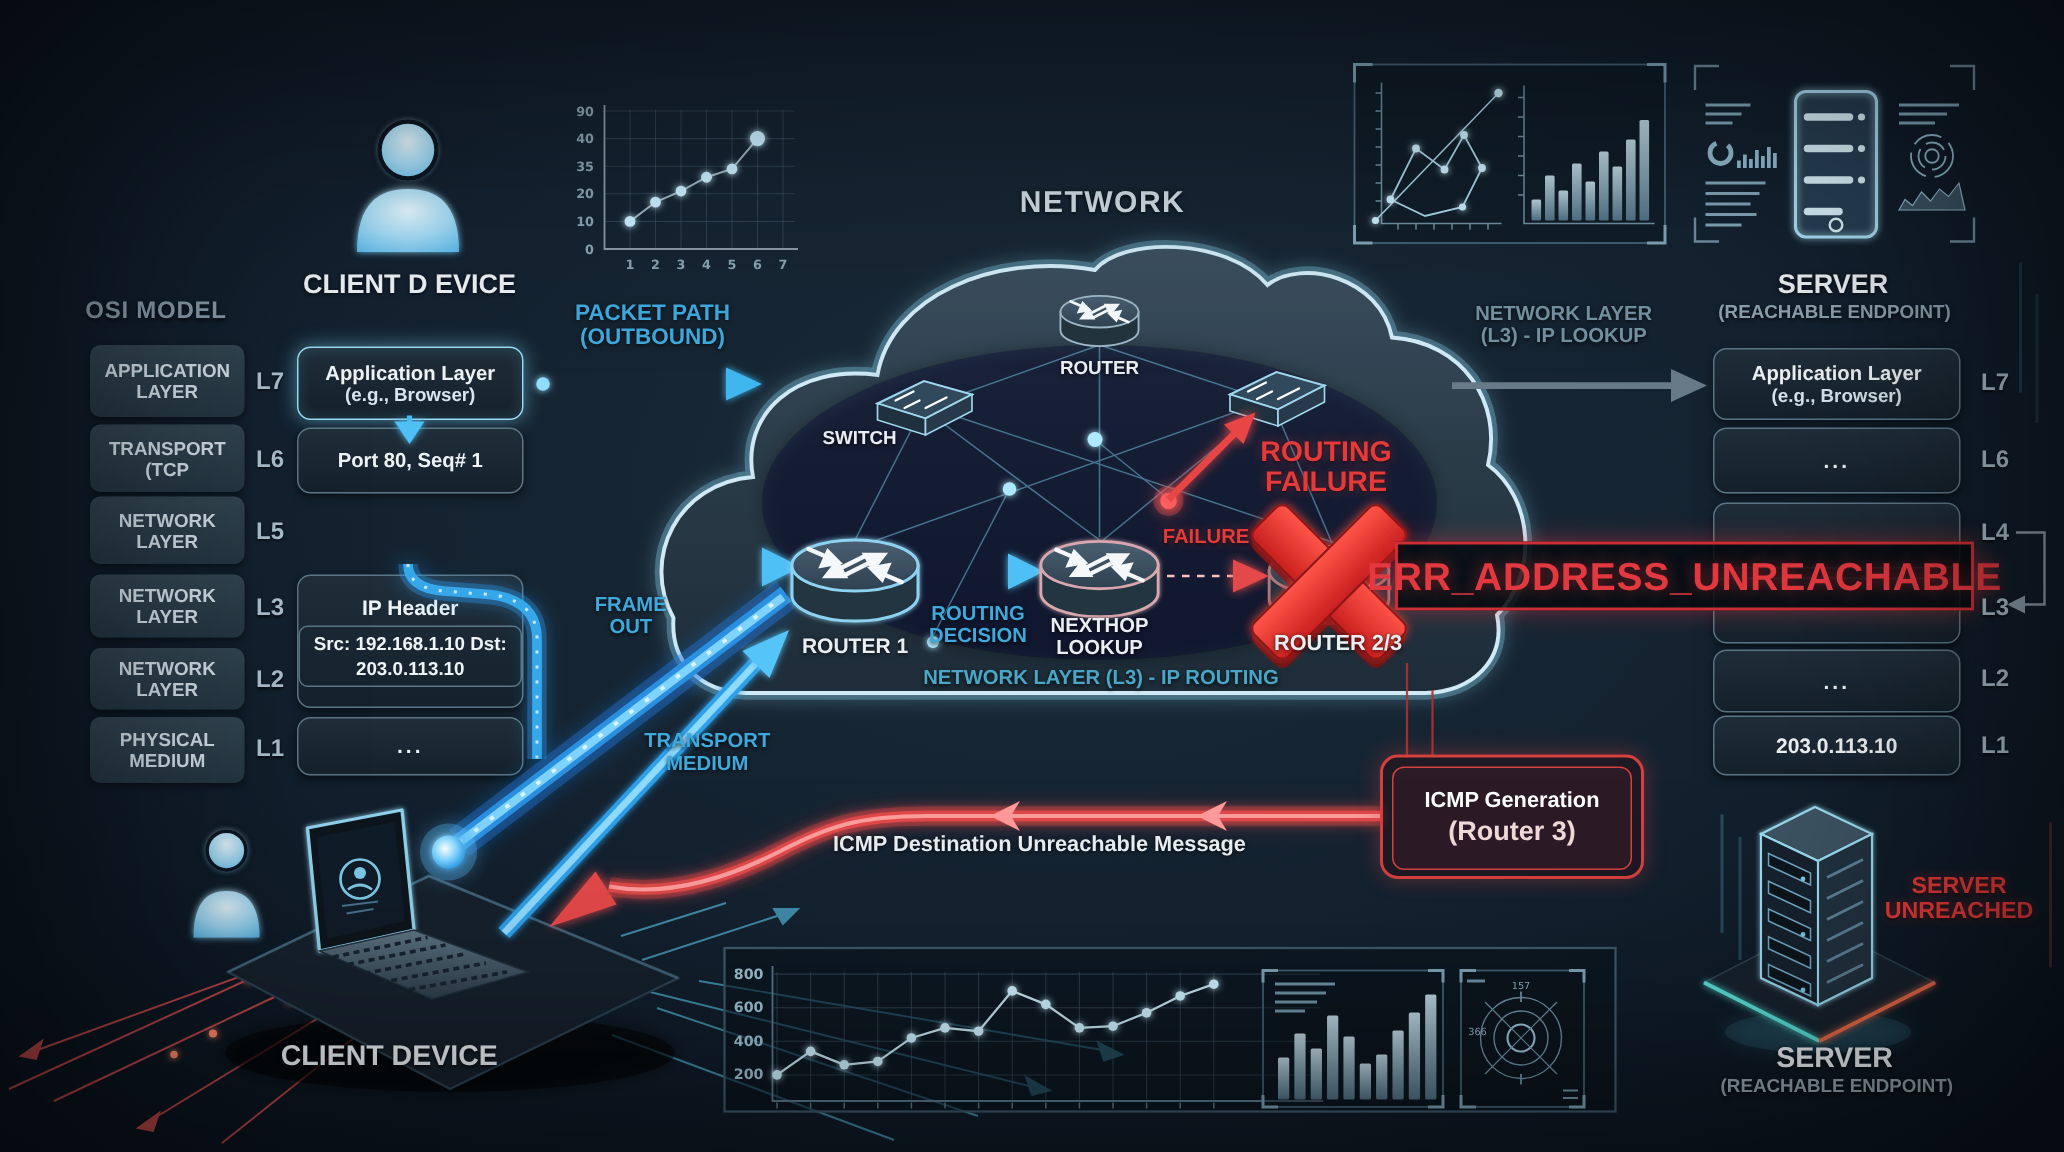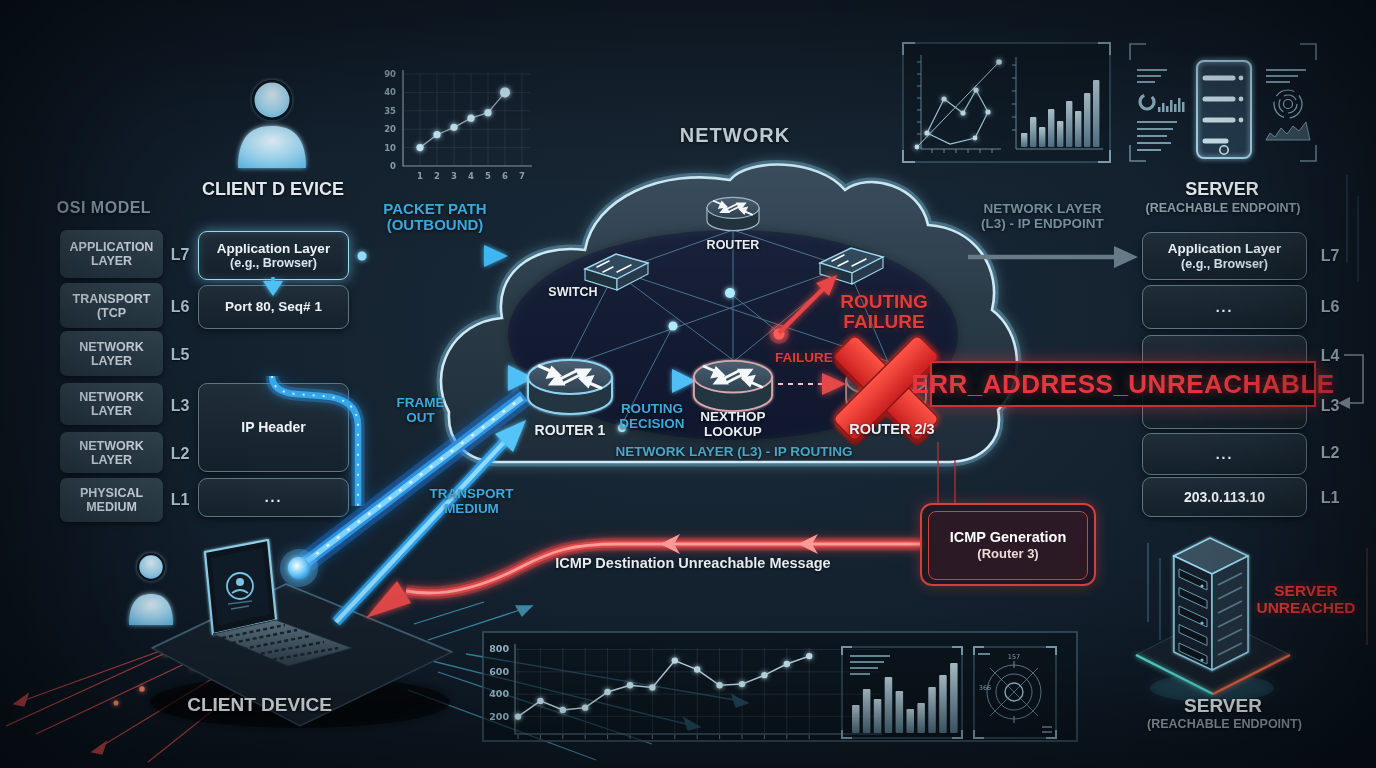--- a/index.html
+++ b/index.html
@@ -34,21 +34,21 @@
       font-size:26px;letter-spacing:.5px;box-shadow:0 0 16px rgba(226,57,64,.45);
       text-shadow:0 0 10px rgba(230,55,60,.5);}
   #icmpType{position:absolute;display:flex;align-items:center;justify-content:center;
       border:1.5px solid #b84f55;border-radius:9px;background:rgba(70,25,30,.5);
       color:#f2e9e9;font-weight:700;font-size:13.5px;box-shadow:0 0 8px rgba(200,60,60,.3);}
   #icmpGen{position:absolute;border:2px solid #d4413f;border-radius:12px;background:rgba(40,16,22,.5);
       box-shadow:0 0 14px rgba(220,65,60,.4);padding:6px;}
   #icmpGen .in{border:1.5px solid #d4413f;border-radius:8px;background:rgba(52,28,40,.65);
       height:100%;display:flex;flex-direction:column;align-items:center;justify-content:center;
       color:#fff;font-weight:800;font-size:14.5px;line-height:1.25;}
-  #icmpGen .in .sub{font-weight:600;font-size:13px;color:#f0dada;}
+  #icmpGen .in .sub{font-weight:600;font-size:18px;color:#f0dada;}
   svg text{font-family:"DejaVu Sans",sans-serif;}
   .tkR{fill:#8aa2b0;font-size:8.5px;text-anchor:end;font-weight:bold;}
   .tkC{fill:#8aa2b0;font-size:8.5px;text-anchor:middle;font-weight:bold;}
   .tkY{fill:#9fc3d4;font-size:9.5px;text-anchor:end;font-weight:bold;}
   .tkT{fill:#8fb3c4;font-size:6.5px;text-anchor:middle;}
   .gridV{stroke:#3d5363;stroke-width:.7;opacity:.6;}
   .miniLine{fill:none;stroke:#9cb2be;stroke-width:1.3;}
   .miniDot{fill:#c9efff;filter:url(#fB);}
   .blineLine{fill:none;stroke:#c9e6f0;stroke-width:1.5;}
   .blineDot{fill:#cdf2ff;filter:url(#fB);}
@@ -615,20 +615,24 @@
 <div class="lv z3" style="left:168px;top:445px;width:24px">L2</div>
 <div class="lv z3" style="left:168px;top:491px;width:24px">L1</div>
 
 <div class="cbox hl z1" style="left:198px;top:231px;width:149px;height:47px">
   <span style="font-size:13.5px;font-weight:800">Application Layer</span>
   <span class="sub">(e.g., Browser)</span>
 </div>
 <div class="cbox z1" style="left:198px;top:285px;width:149px;height:42px">Port 80,  Seq# 1</div>
 <div class="cbox z1" style="left:198px;top:383px;width:149px;height:87px">
   <span style="font-size:14px;font-weight:800">IP Header</span>
+  <span class="inner">
+    <span>Src: 192.168.1.10</span>
+    <span>Dst: 203.0.113.10</span>
+  </span>
 </div>
 <div class="cbox dots z1" style="left:198px;top:478px;width:149px;height:37px">...</div>
 
 <div class="t z3" style="left:198px;top:180px;width:150px;font-size:18px">CLIENT D EVICE</div>
 <div class="t cy z3" style="left:375px;top:201px;width:120px;font-size:15px">
   <span>PACKET PATH</span>
   <span>(OUTBOUND)</span>
 </div>
 <div class="t cy z3" style="left:383px;top:396px;width:75px;font-size:13.5px">
   <span>FRAME</span>
@@ -658,21 +662,21 @@
   <span>FAILURE</span>
 </div>
 <div class="t z3" style="left:608px;top:445px;width:252px;font-size:13.5px;color:#4aa6c6">NETWORK LAYER (L3) - IP ROUTING</div>
 
 <div id="err" class="z3" style="left:930px;top:361px;width:382px;height:42px">ERR_ADDRESS_UNREACHABLE</div>
 
 <div class="t z3" style="left:1152px;top:180px;width:140px;font-size:18px">SERVER</div>
 <div class="t z3" style="left:1127px;top:202px;width:192px;font-size:12.5px;font-weight:700;color:#8da0ad">(REACHABLE ENDPOINT)</div>
 <div class="t gy z3" style="left:975px;top:202px;width:135px;font-size:13.5px">
   <span>NETWORK LAYER</span>
-  <span>(L3) - IP ENDPOINT</span>
+  <span>(L3) - IP LOOKUP</span>
 </div>
 
 <div class="cbox z1" style="left:1142px;top:232px;width:163px;height:46px">
   <span style="font-size:13.5px;font-weight:800">Application Layer</span>
   <span class="sub">(e.g., Browser)</span>
 </div>
 <div class="cbox dots z1" style="left:1142px;top:285px;width:163px;height:42px">...</div>
 <div class="cbox z1" style="left:1142px;top:335px;width:163px;height:42px"></div>
 <div class="cbox z1" style="left:1142px;top:385px;width:163px;height:42px"></div>
 <div class="cbox dots z1" style="left:1142px;top:433px;width:163px;height:40px">...</div>

